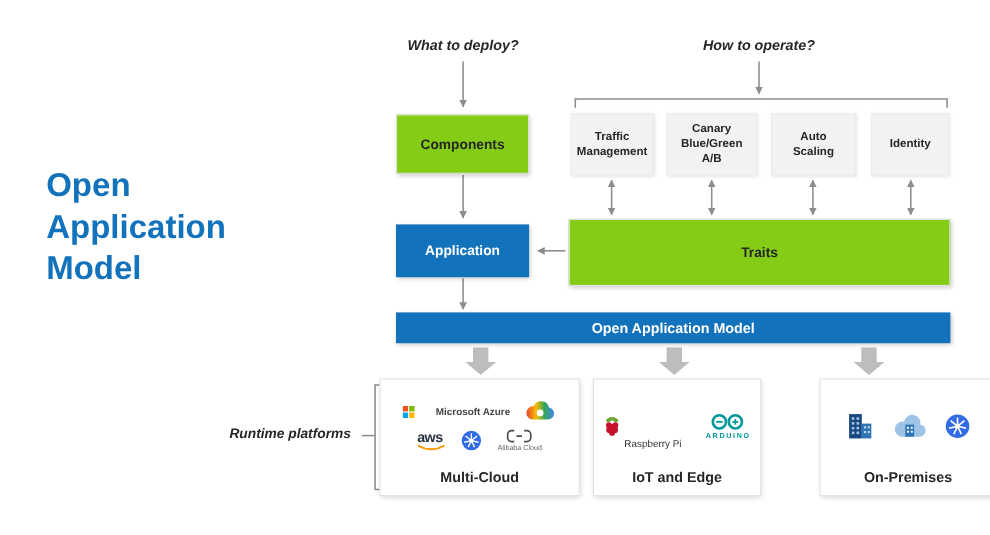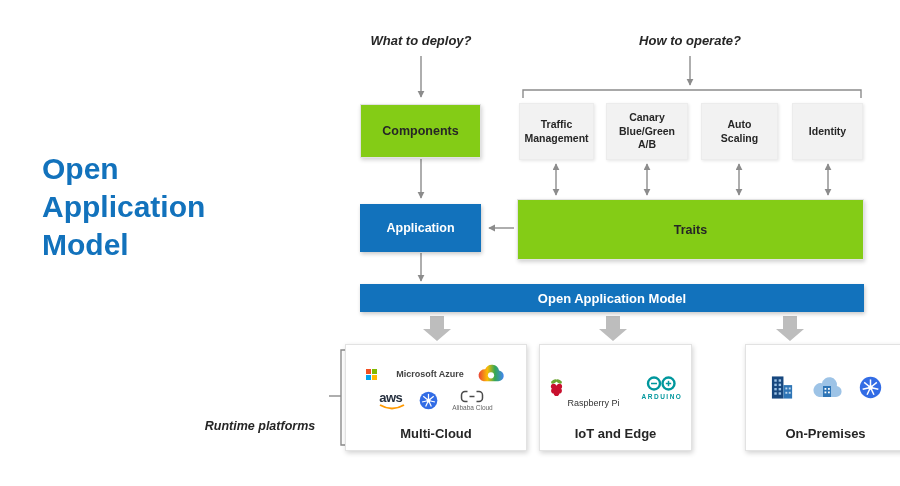--- a/index.html
+++ b/index.html
@@ -10,21 +10,21 @@
   svg.overlay { position:absolute; left:0; top:0; pointer-events:none; }
 
   .page-title {
     position:absolute; left:42px; top:150px; width:290px;
     font-size:30px; font-weight:bold; line-height:38px;
     color:var(--accent-blue,#1272BC);
   }
   .ann { position:absolute; font-size:13px; font-weight:bold; font-style:italic; text-align:center; }
   .ann-what { left:356px; top:33px; width:130px; }
   .ann-how  { left:625px; top:33px; width:130px; }
-  .ann-runtime { left:186px; top:387px; width:148px; text-align:center; font-size:12.5px;margin-top:32px; }
+  .ann-runtime { left:171px; top:387px; width:148px; text-align:right; font-size:12.5px; }
 
   .box {
     position:absolute; display:flex; align-items:center; justify-content:center;
     text-align:center; box-sizing:border-box;
   }
   .white-box {
     background:#84cc16; border:1px solid #e2e2e2;
     box-shadow:1px 2px 4px rgba(0,0,0,0.18);
     font-weight:bold; font-size:12.5px;
   }

